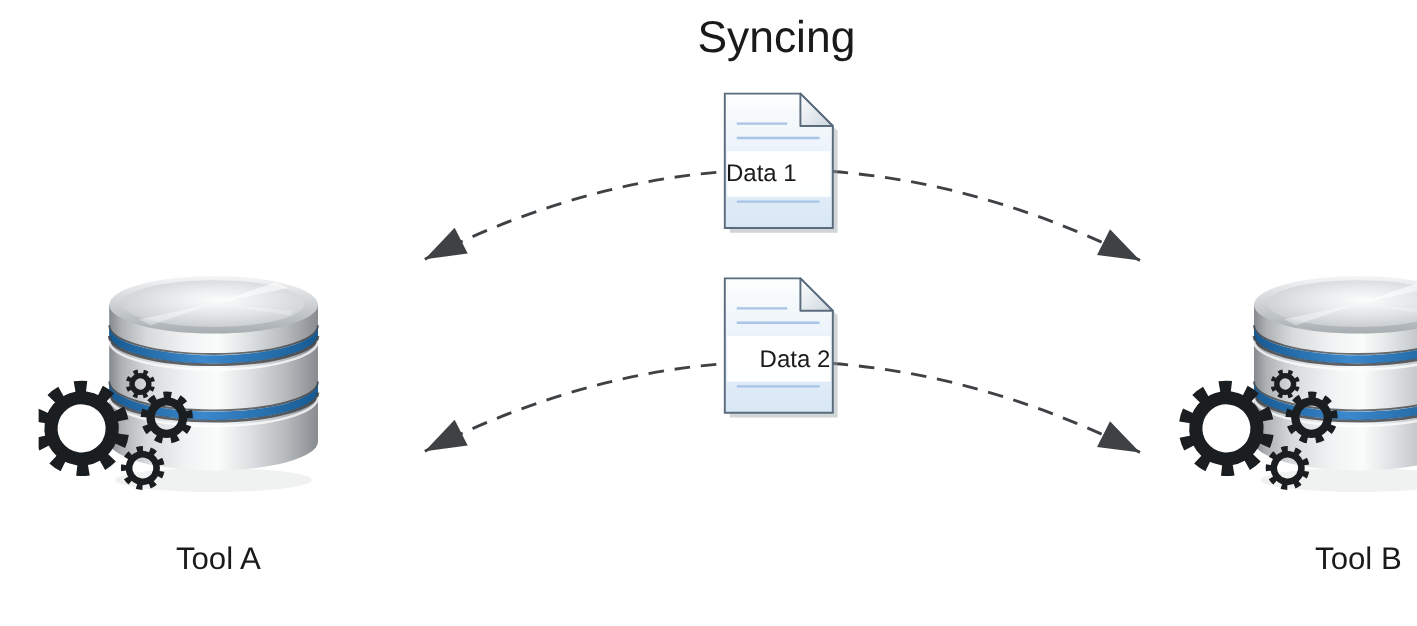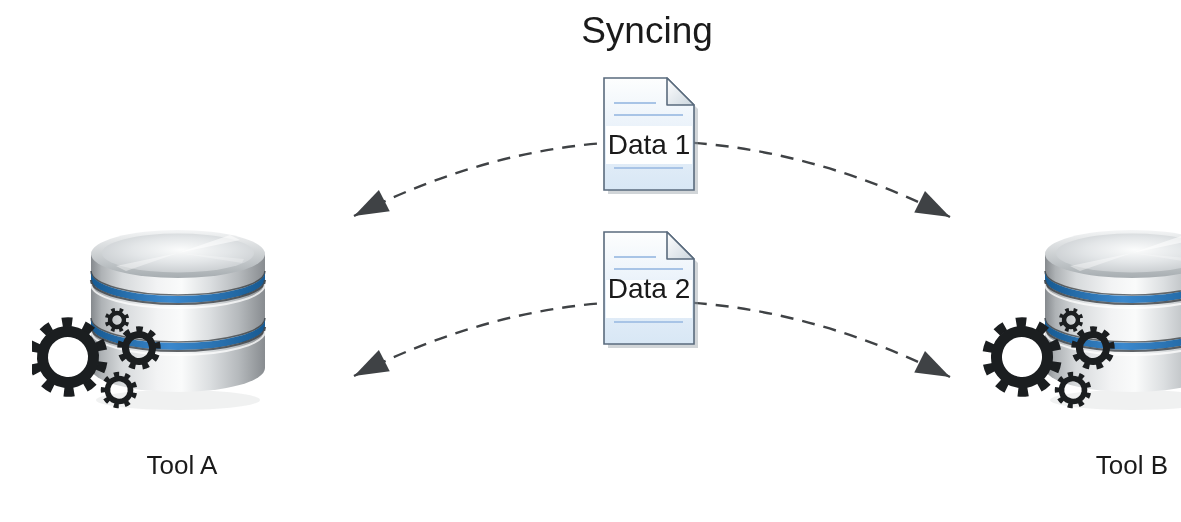--- a/index.html
+++ b/index.html
@@ -3,23 +3,23 @@
 <meta charset="utf-8">
 <style>
   html,body{margin:0;padding:0;background:#ffffff;}
   .canvas{
     position:relative;width:1181px;height:522px;background:#ffffff;overflow:hidden;
     font-family:"Liberation Sans",sans-serif;color:#1a1a1a;margin-left:32px;
   }
   .canvas svg{position:absolute;left:0;top:0;}
   .label{position:absolute;color:#1a1a1a;-webkit-user-select:none;user-select:none;}
   .title{font-size:37px;top:10px;left:465px;width:300px;text-align:center;}
-  .doc-label{font-size:28px;left:573px;width:88px;height:36px;line-height:36px;text-align:center;}
+  .doc-label{font-size:20px;left:573px;width:88px;height:36px;line-height:36px;}
   .doc1{top:127px;}
-  .doc2{top:271px;}
+  .doc2{top:282px;padding-left:28px;}
   .tool-label{font-size:26px;top:450px;width:180px;text-align:center;}
   .tool-a{left:60px;}
   .tool-b{left:1010px;}
 </style>
 </head>
 <body>
 
 <div class="canvas">
 
   <svg width="1181" height="522" viewBox="0 0 1181 522">

